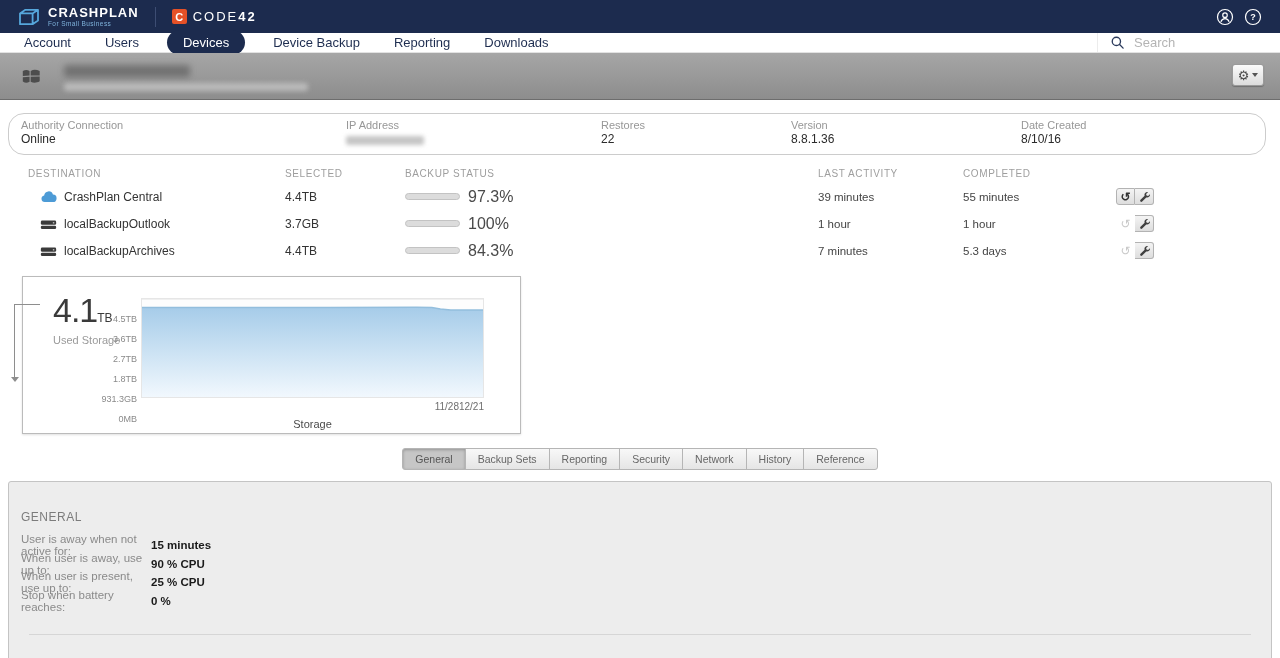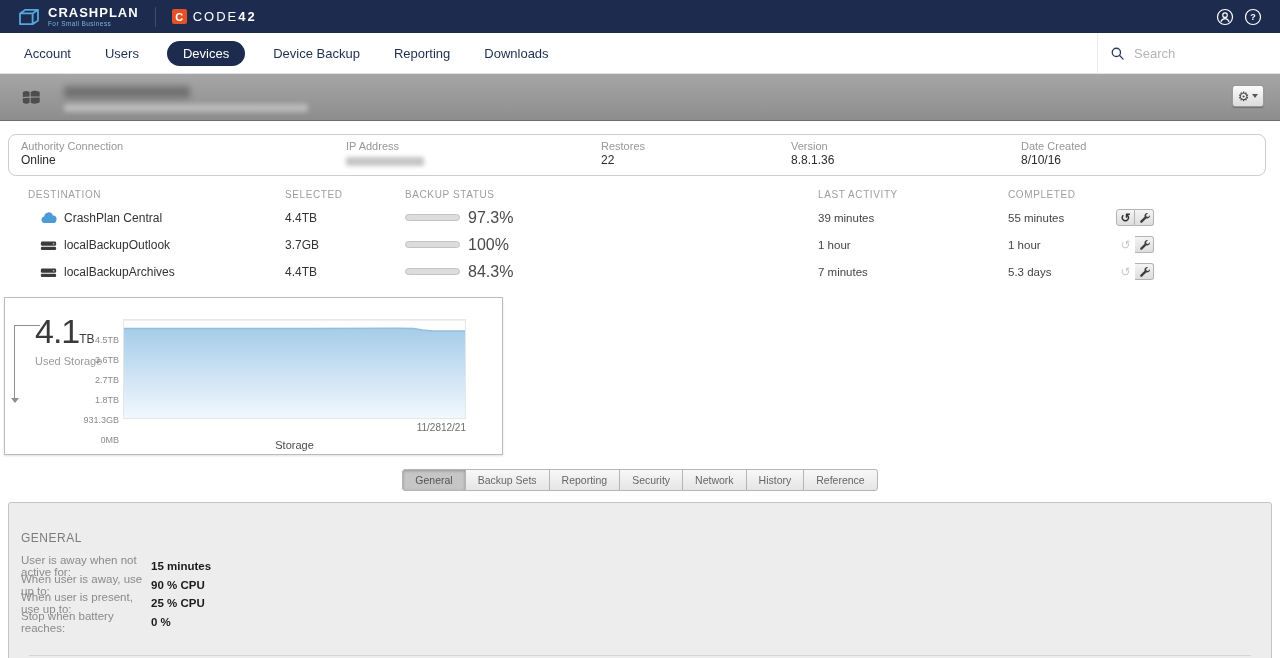--- a/index.html
+++ b/index.html
@@ -15,21 +15,21 @@
   .brand-divider { width:1px; height:20px; background:#3d4d73; margin:0 16px; }
   .c42 { display:flex; align-items:center; gap:6px; }
   .c42-box { width:15px; height:15px; background:#e55127; border-radius:2px; color:#fff;
     font-weight:700; font-size:11px; display:flex; align-items:center; justify-content:center; }
   .c42-text { color:#fff; font-size:13px; letter-spacing:2px; }
   .c42-text b { font-weight:700; }
   .top-spacer { flex:1; }
   .top-icon { width:18px; height:18px; margin-left:10px; cursor:pointer; }
 
   
-  .navbar { height:41px; background:#fff; border-bottom:1px solid #e2e2e2;
+  .navbar { height:20px; background:#fff; border-bottom:1px solid #e2e2e2;
     display:flex; align-items:center; padding-left:24px; }
   .nav-item { font-size:13px; color:#1e2d50; font-weight:500; margin-right:34px;
     cursor:pointer; padding:5px 0; white-space:nowrap; }
   .nav-item.active { background:#1c2b4e; color:#fff; border-radius:14px; padding:5px 16px;
     margin-left:-6px; margin-right:28px; }
   .searchbox { margin-left:auto; width:183px; height:100%; border-left:1px solid #ececec;
     display:flex; align-items:center; padding-left:12px; gap:9px; }
   .searchbox input { border:none; outline:none; font-size:13px; color:#444; width:120px;
     font-family:"Liberation Sans", sans-serif; }
   .searchbox input::placeholder { color:#b4b4b4; }
@@ -44,42 +44,42 @@
     background:rgba(235,235,235,.45); border-radius:3px; filter:blur(2.5px); }
   .gear-btn { position:absolute; right:16px; top:11px; width:32px; height:22px;
     background:linear-gradient(#fbfbfb,#dcdcdc); border:1px solid #9a9a9a; border-radius:3px;
     display:flex; align-items:center; justify-content:center; gap:3px; cursor:pointer;
     box-shadow:0 1px 1px rgba(0,0,0,.25); }
   .gear-glyph { font-size:13px; color:#4a4a4a; line-height:1; }
   .gear-caret { width:0; height:0; border-left:3px solid transparent;
     border-right:3px solid transparent; border-top:4px solid #555; }
 
   
-  .info-box { margin:13px 14px 0 8px; border:1px solid #ccc; border-radius:8px;
+  .info-box { margin:13px 14px 0 8px; border:1px solid #ccc; border-radius:16px;
     background:#fff; display:flex; padding:4px 0 5px 0; }
   .info-col { padding-left:12px; }
   .info-col:nth-child(1){ width:325px; }
   .info-col:nth-child(2){ width:255px; }
   .info-col:nth-child(3){ width:190px; }
   .info-col:nth-child(4){ width:230px; }
   .info-label { font-size:11px; color:#979797; line-height:14px; }
   .info-value { font-size:12px; color:#2b2b2b; line-height:15px; }
   .redacted-chip { display:inline-block; width:78px; height:9px; margin-top:4px;
     background:rgba(150,150,150,.55); border-radius:2px; filter:blur(2px); }
 
   
   .dest-table { margin:8px 14px 0 8px; }
   .dest-head, .dest-row { display:flex; align-items:center; }
   .dest-head { height:20px; }
   .dest-head span { font-size:10px; color:#9e9e9e; letter-spacing:.6px; }
   .c-name { width:277px; padding-left:20px; }
   .c-sel  { width:120px; }
   .c-stat { width:413px; }
   .c-act  { width:145px; }
-  .c-comp { flex:1;margin-left:45px; }
+  .c-comp { flex:1; }
   .dest-row { height:27px;align-items:center; }
   .dest-row .c-name { padding-left:32px; display:flex; align-items:center; gap:7px;
     font-size:12px; color:#333; }
   .dest-row .c-sel { font-size:12px; color:#333; }
   .dest-icon { width:17px; height:14px; display:inline-flex; }
   .dest-icon svg { display:none; }
   .dest-icon.icon-cloud .svg-cloud { display:block; }
   .dest-icon.icon-drive .svg-drive { display:block; }
   .bar-wrap { display:flex; align-items:center; gap:8px; }
   .bar-track { width:55px; height:7px; background:#dcdcdc; border:1px solid #c3c3c3;
@@ -98,21 +98,21 @@
   .mini-btn.disabled .restore-glyph { color:#c9c9c9; font-weight:400; }
 
   
   .connector { position:absolute; left:14px; top:191px; width:26px; height:77px;
     border-left:1px solid #8e8e8e; border-top:1px solid #8e8e8e; }
   .connector::after { content:""; position:absolute; left:-4px; bottom:-1px; width:0; height:0;
     border-left:4px solid transparent; border-right:4px solid transparent;
     border-top:5px solid #8e8e8e; }
 
   
-  .chart-box { margin:12px 0 0 4px; width:499px; height:158px; border:1px solid #bbb;
+  .chart-box { margin:12px 0 0 22px; width:499px; height:158px; border:1px solid #bbb;
     background:#fff; box-shadow:0 1px 2px rgba(0,0,0,.12); display:flex; }
   .chart-left { width:108px; padding:14px 0 0 30px; }
   .big-value { font-size:34px; font-weight:300; color:#3a3a3a; letter-spacing:-1px; }
   .big-unit { font-size:12px; font-weight:400; color:#3a3a3a; letter-spacing:0; }
   .big-label { font-size:11px; color:#9a9a9a; margin-top:4px; }
   .chart-right { position:relative; flex:1; padding-top:21px; }
   .ylabels { position:absolute; left:-62px; top:21px; width:58px; height:100px; }
   .ylabels span { position:absolute; right:0; font-size:9px; color:#8a8a8a;
     transform:translateY(-50%); }
   .ylabels span:nth-child(1){ top:0; }

